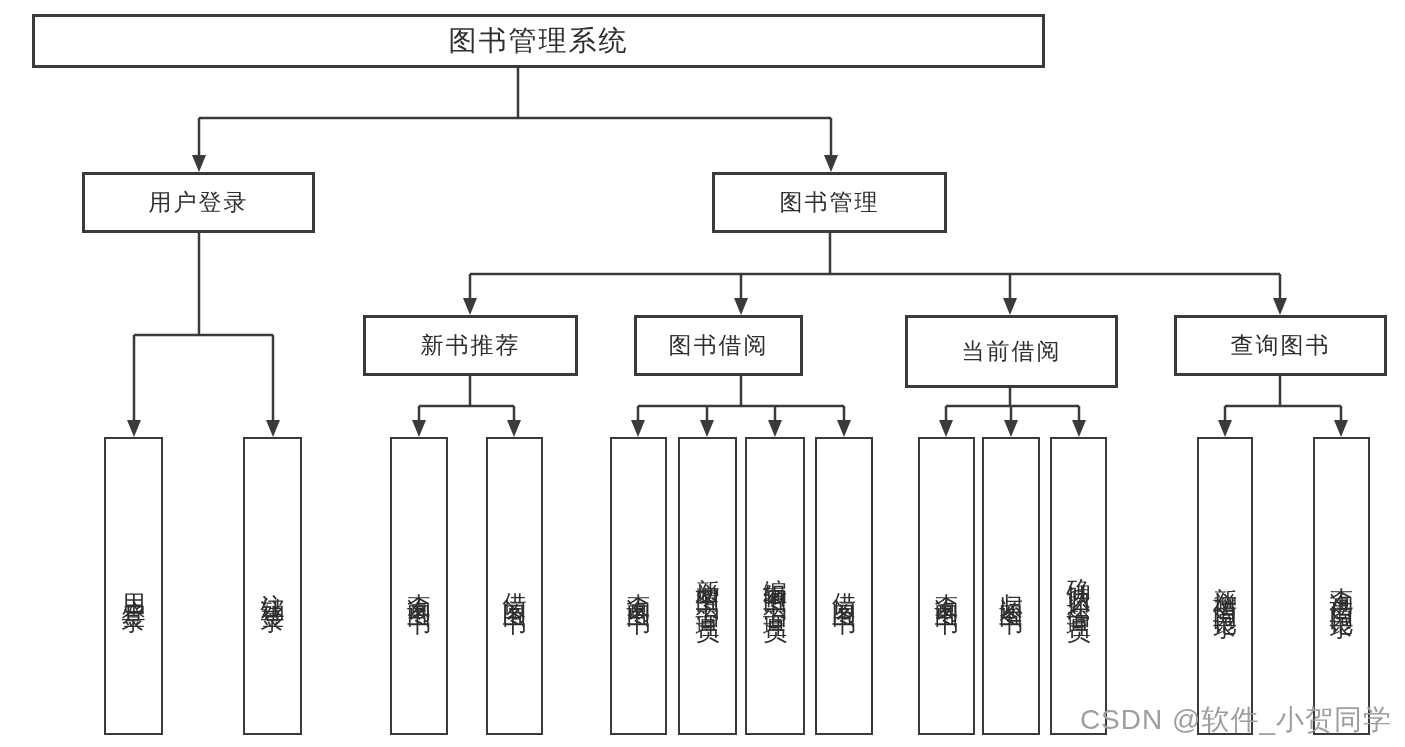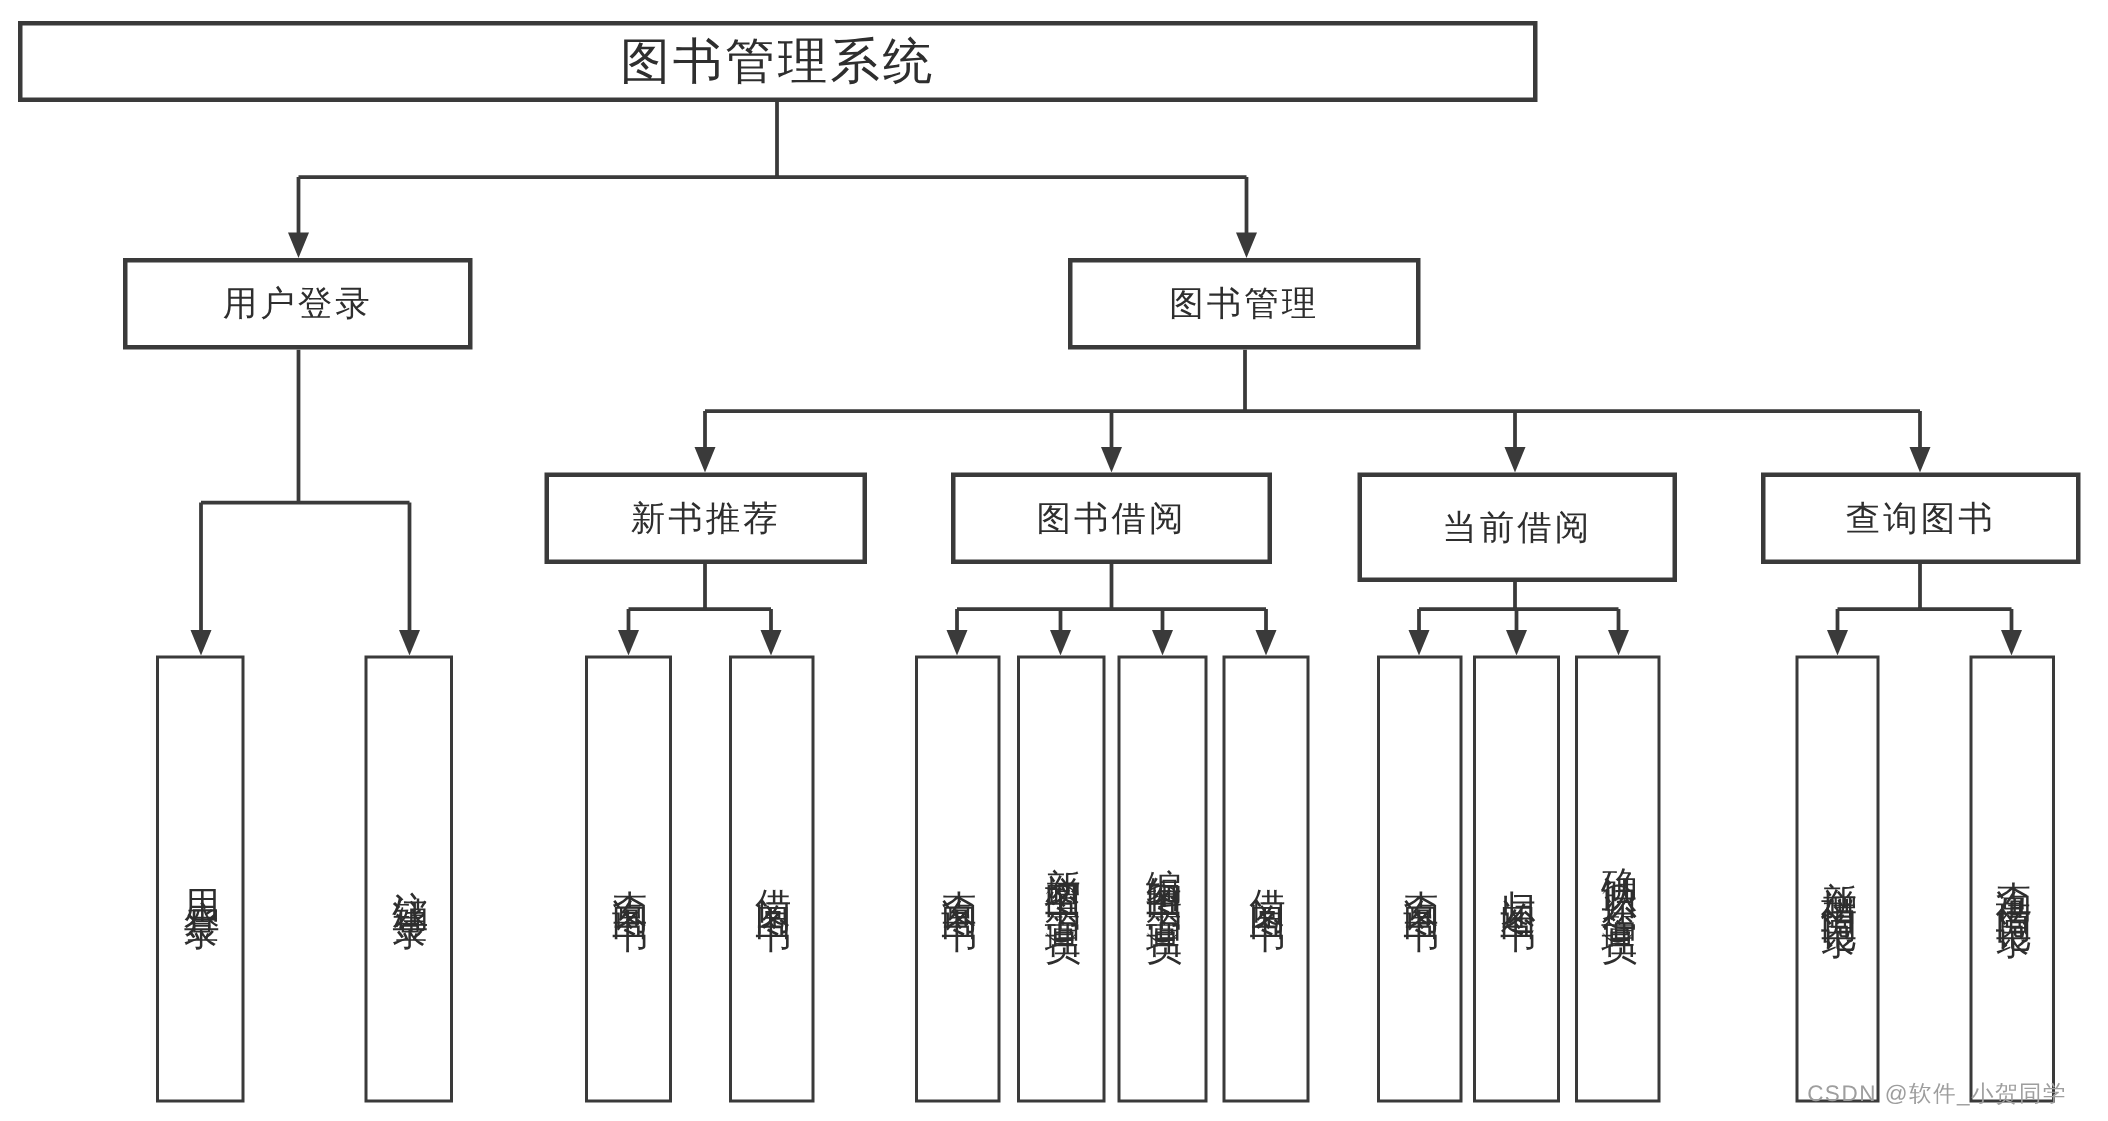--- a/index.html
+++ b/index.html
@@ -40,33 +40,33 @@
     align-items: center;
     justify-content: center;
     z-index: 1;
   }
   .horiz {
     border: 3px solid var(--line);
     font-size: 23px;
     letter-spacing: 2px;
     white-space: nowrap;
   }
-  .root-box { font-size: 33px; }
+  .root-box { font-size: 28px; margin-left: 20px; }
   .vert {
     border: 2px solid var(--line);
     font-size: 24px;
     letter-spacing: 6px;
     writing-mode: vertical-rl;
     text-orientation: mixed;
     line-height: 1;
   }
   .watermark {
     position: absolute;
-    right: 27px; bottom: 8px;
-    font-size: 15px;
+    right: 13px; bottom: 8px;
+    font-size: 28px;
     color: var(--watermark);
     letter-spacing: 1px;
     z-index: 2;
     white-space: nowrap;
   }
 </style>
 </head>
 <body>
 
 <div class="canvas">
@@ -105,21 +105,21 @@
       <polygon points="1334,420 1348,420 1341,437"></polygon>
     </g>
   </svg>
 
   <div class="node horiz root-box" style="left:12px;top:14px;width:1013px;height:54px">图书管理系统</div>
 
   <div class="node horiz" style="left:82px;top:172px;width:233px;height:61px">用户登录</div>
   <div class="node horiz" style="left:712px;top:172px;width:235px;height:61px">图书管理</div>
 
   <div class="node horiz" style="left:363px;top:315px;width:215px;height:61px">新书推荐</div>
-  <div class="node horiz" style="left:634px;top:315px;width:214px;height:61px">图书借阅</div>
+  <div class="node horiz" style="left:634px;top:315px;width:169px;height:61px">图书借阅</div>
   <div class="node horiz" style="left:905px;top:315px;width:213px;height:73px">当前借阅</div>
   <div class="node horiz" style="left:1174px;top:315px;width:213px;height:61px">查询图书</div>
 
   <div class="node vert" style="left:104px;top:437px;width:59px;height:298px">用户登录</div>
   <div class="node vert" style="left:243px;top:437px;width:59px;height:298px">注销登录</div>
 
   <div class="node vert" style="left:390px;top:437px;width:58px;height:298px">查询图书</div>
   <div class="node vert" style="left:486px;top:437px;width:57px;height:298px">借阅图书</div>
 
   <div class="node vert" style="left:610px;top:437px;width:57px;height:298px">查询图书</div>

